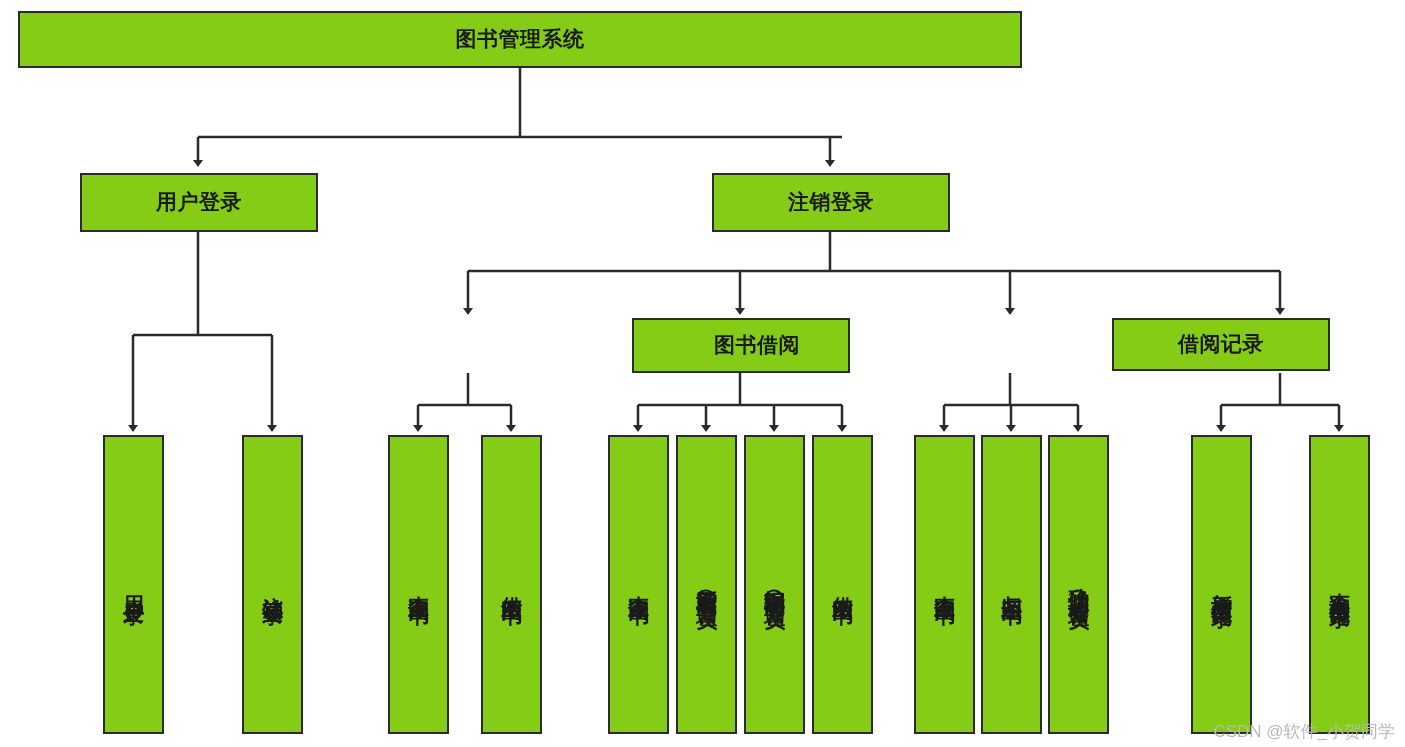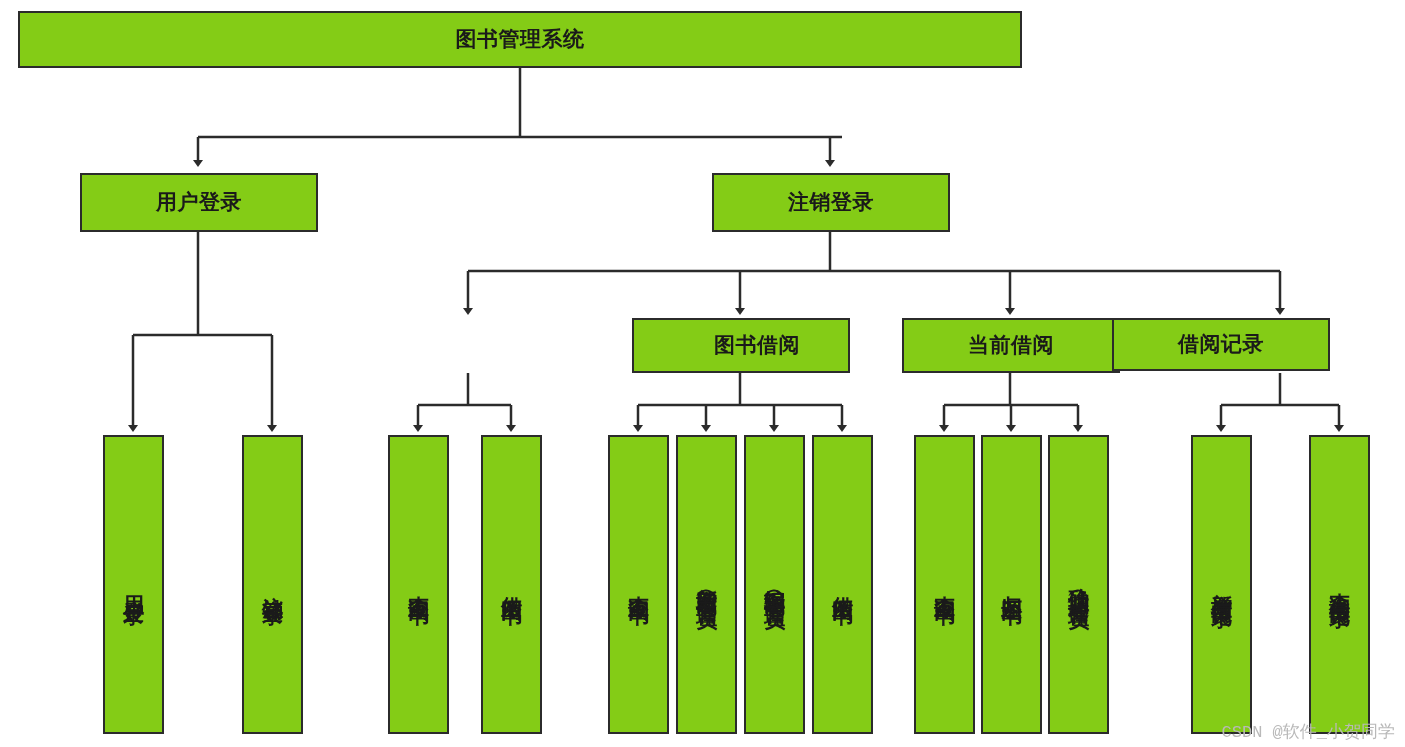--- a/index.html
+++ b/index.html
@@ -52,21 +52,21 @@
     height: 747px;
     pointer-events: none;
   }
   .watermark {
     position: absolute;
     right: 10px;
     bottom: 4px;
     font-size: 17px;
     color: #b9b9b9;
     white-space: nowrap;
-    font-family: Liberation Mono, monospace;
+    font-family: Liberation Sans, sans-serif;
   }
 </style>
 </head>
 <body>
 
 <div id="canvas">
 
   <svg class="edges" viewBox="0 0 1405 747">
     <defs>
       <marker id="arrow" markerWidth="10" markerHeight="10" refX="3" refY="5" orient="auto" markerUnits="userSpaceOnUse">
@@ -124,23 +124,20 @@
   <div class="node horiz" style="left:80px; top:173px; width:238px; height:59px;">
     <span>用户登录</span>
   </div>
   <div class="node horiz" style="left:712px; top:173px; width:238px; height:59px;">
     <span>注销登录</span>
   </div>
 
   <div class="node horiz" style="left:632px; top:318px; width:218px; height:55px;padding-left:32px;">
     <span>图书借阅</span>
   </div>
-  <div class="node horiz" style="left:902px; top:318px; width:218px; height:55px;">
-    <span>当前借阅</span>
-  </div>
   <div class="node horiz" style="left:1112px; top:318px; width:218px; height:53px;">
     <span>借阅记录</span>
   </div>
 
   <div class="node vert" style="left:103px; top:435px; width:61px; height:299px;">
     <span class="vtext">用户登录</span>
   </div>
   <div class="node vert" style="left:242px; top:435px; width:61px; height:299px;">
     <span class="vtext">注销登录</span>
   </div>

